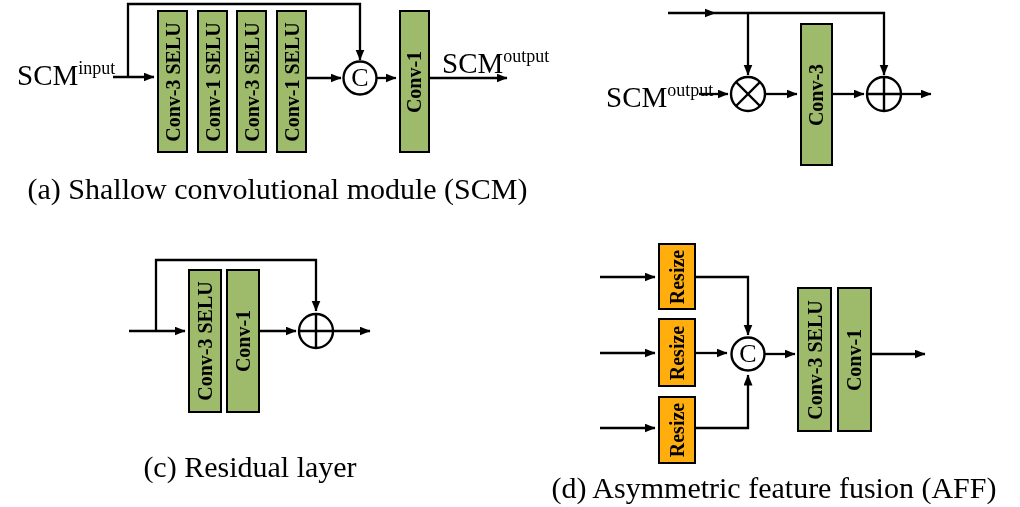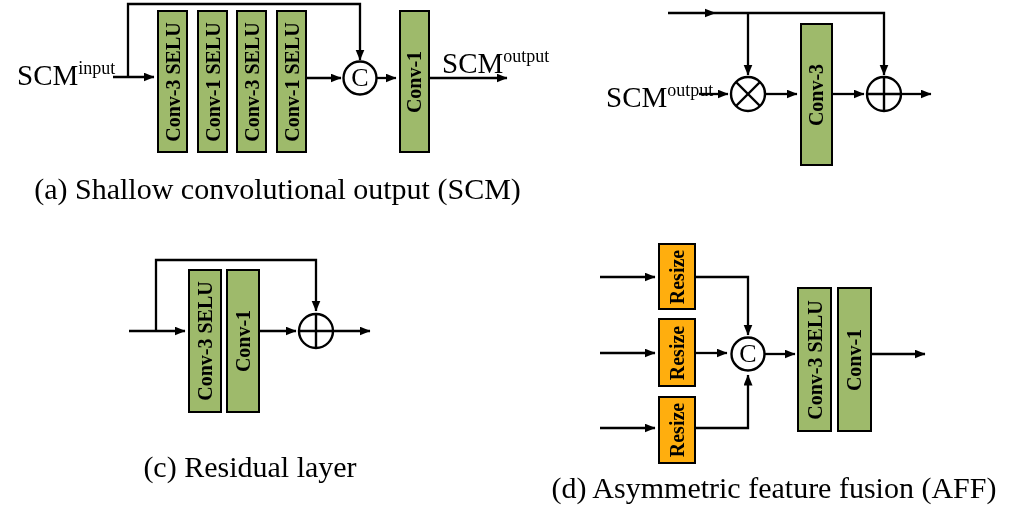--- a/index.html
+++ b/index.html
@@ -177,21 +177,21 @@
     </div>
 
   <div class="opletter op-a">C</div>
 
   <div class="block pa-b5">
       <span>Conv-1</span>
     </div>
 
   <div class="flabel la-out"><span>SCM</span><sup>output</sup></div>
 
-  <div class="caption cap-a">(a) Shallow convolutional output (SCM)</div>
+  <div class="caption cap-a">(a) Shallow convolutional module (SCM)</div>
 
   <div class="flabel lb-in"><span>SCM</span><sup>output</sup></div>
 
   <div class="block pb-b1">
       <span>Conv-3</span>
     </div>
 
 
   <div class="block pc-b1">
       <span>Conv-3 SELU</span>

